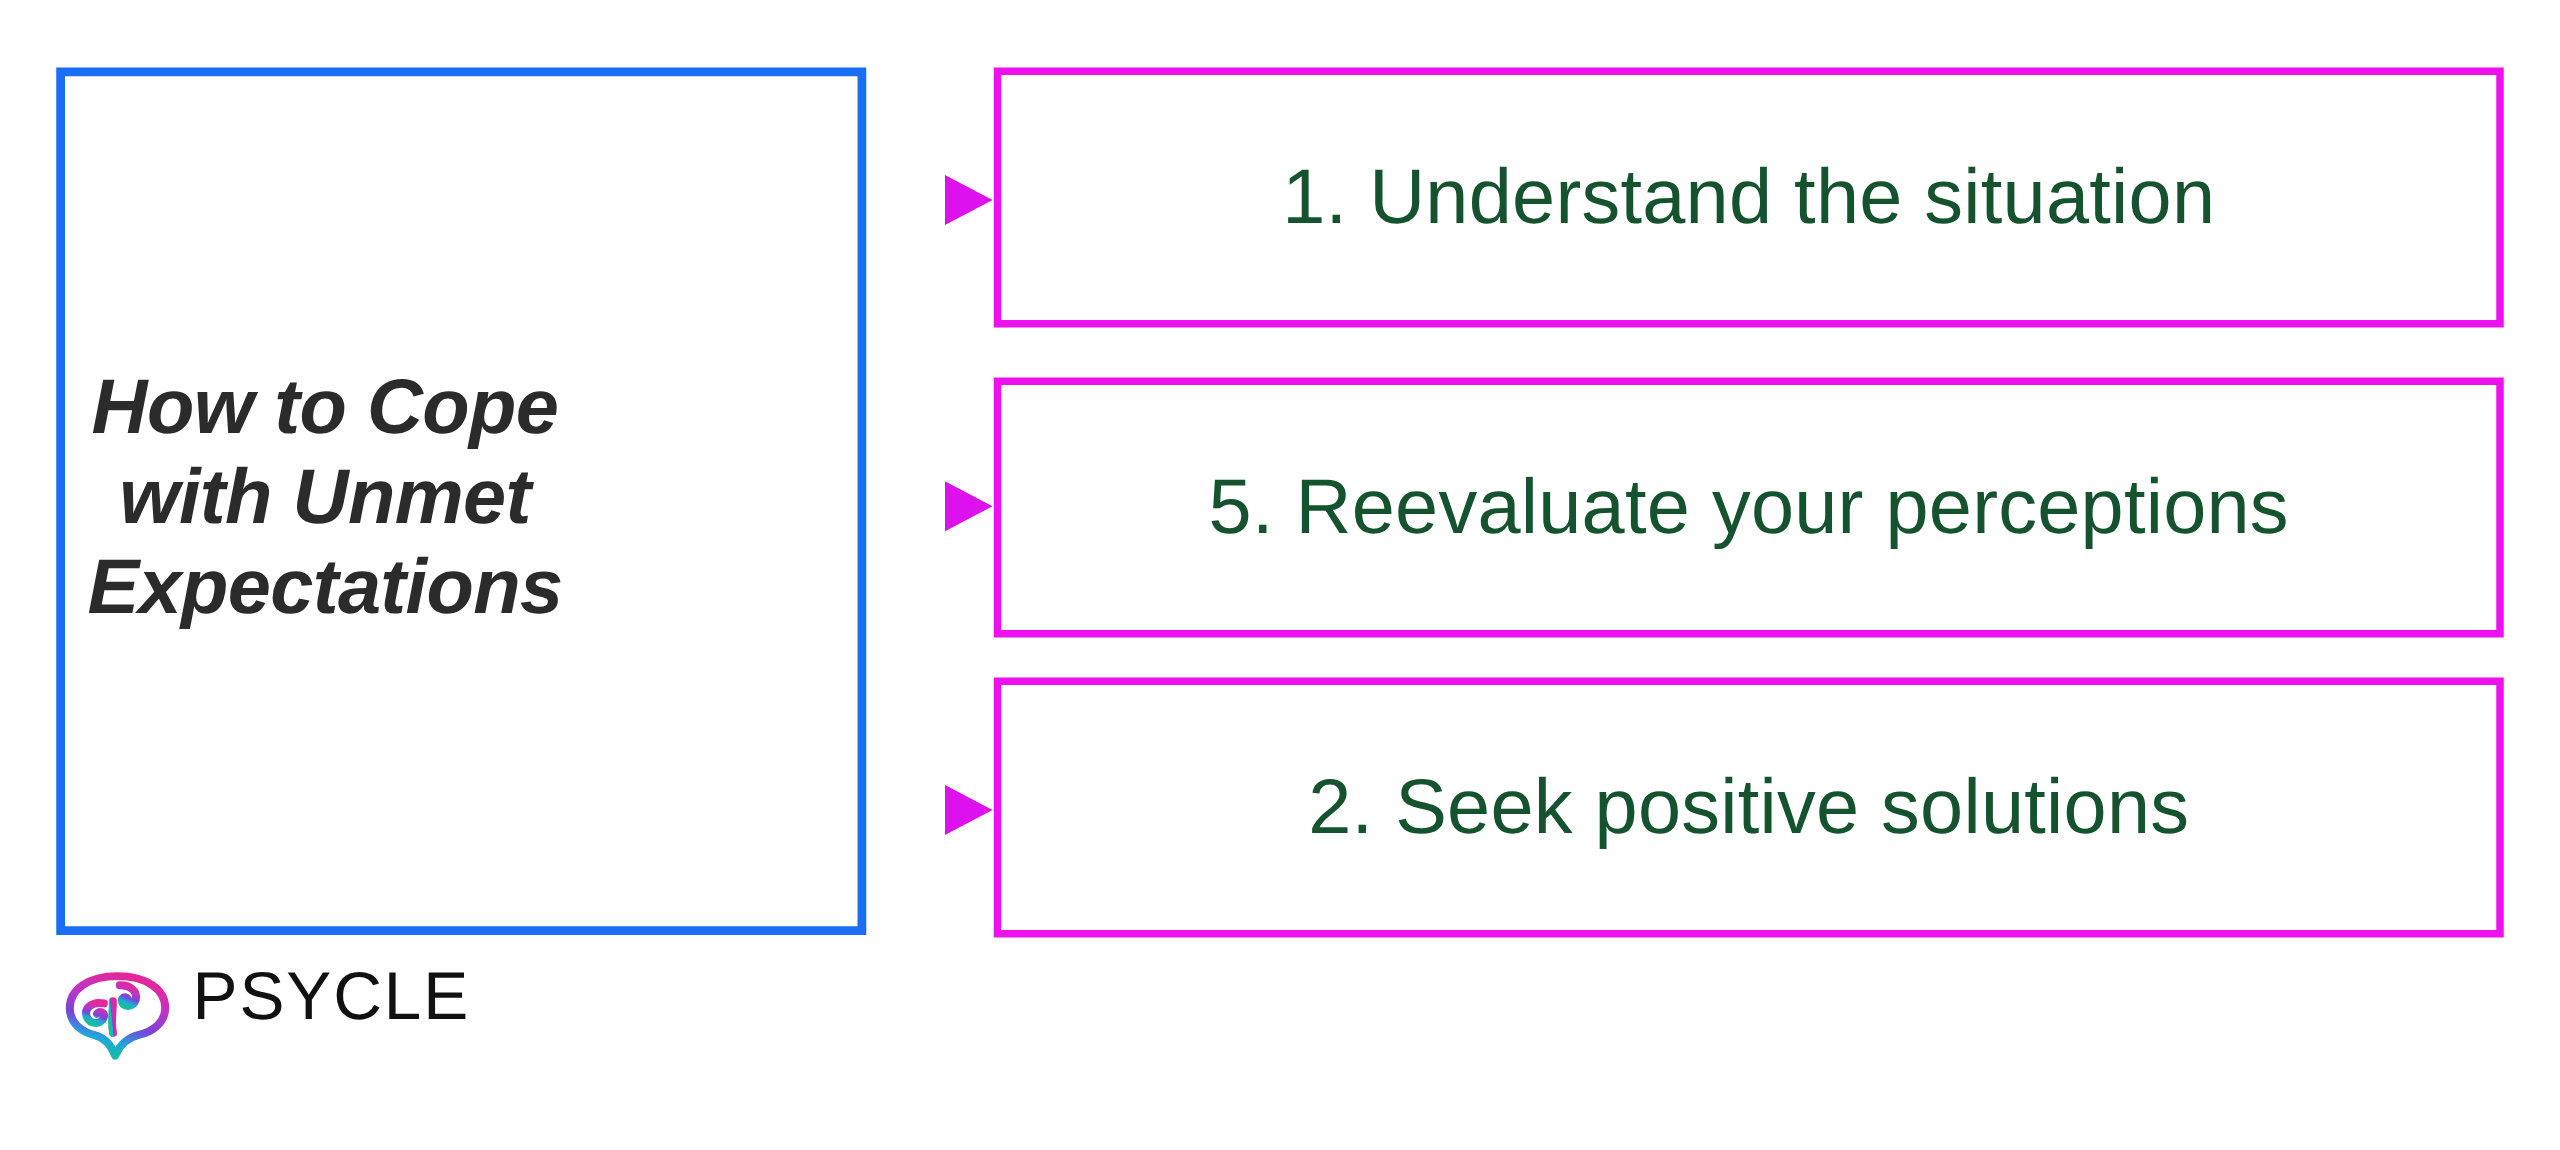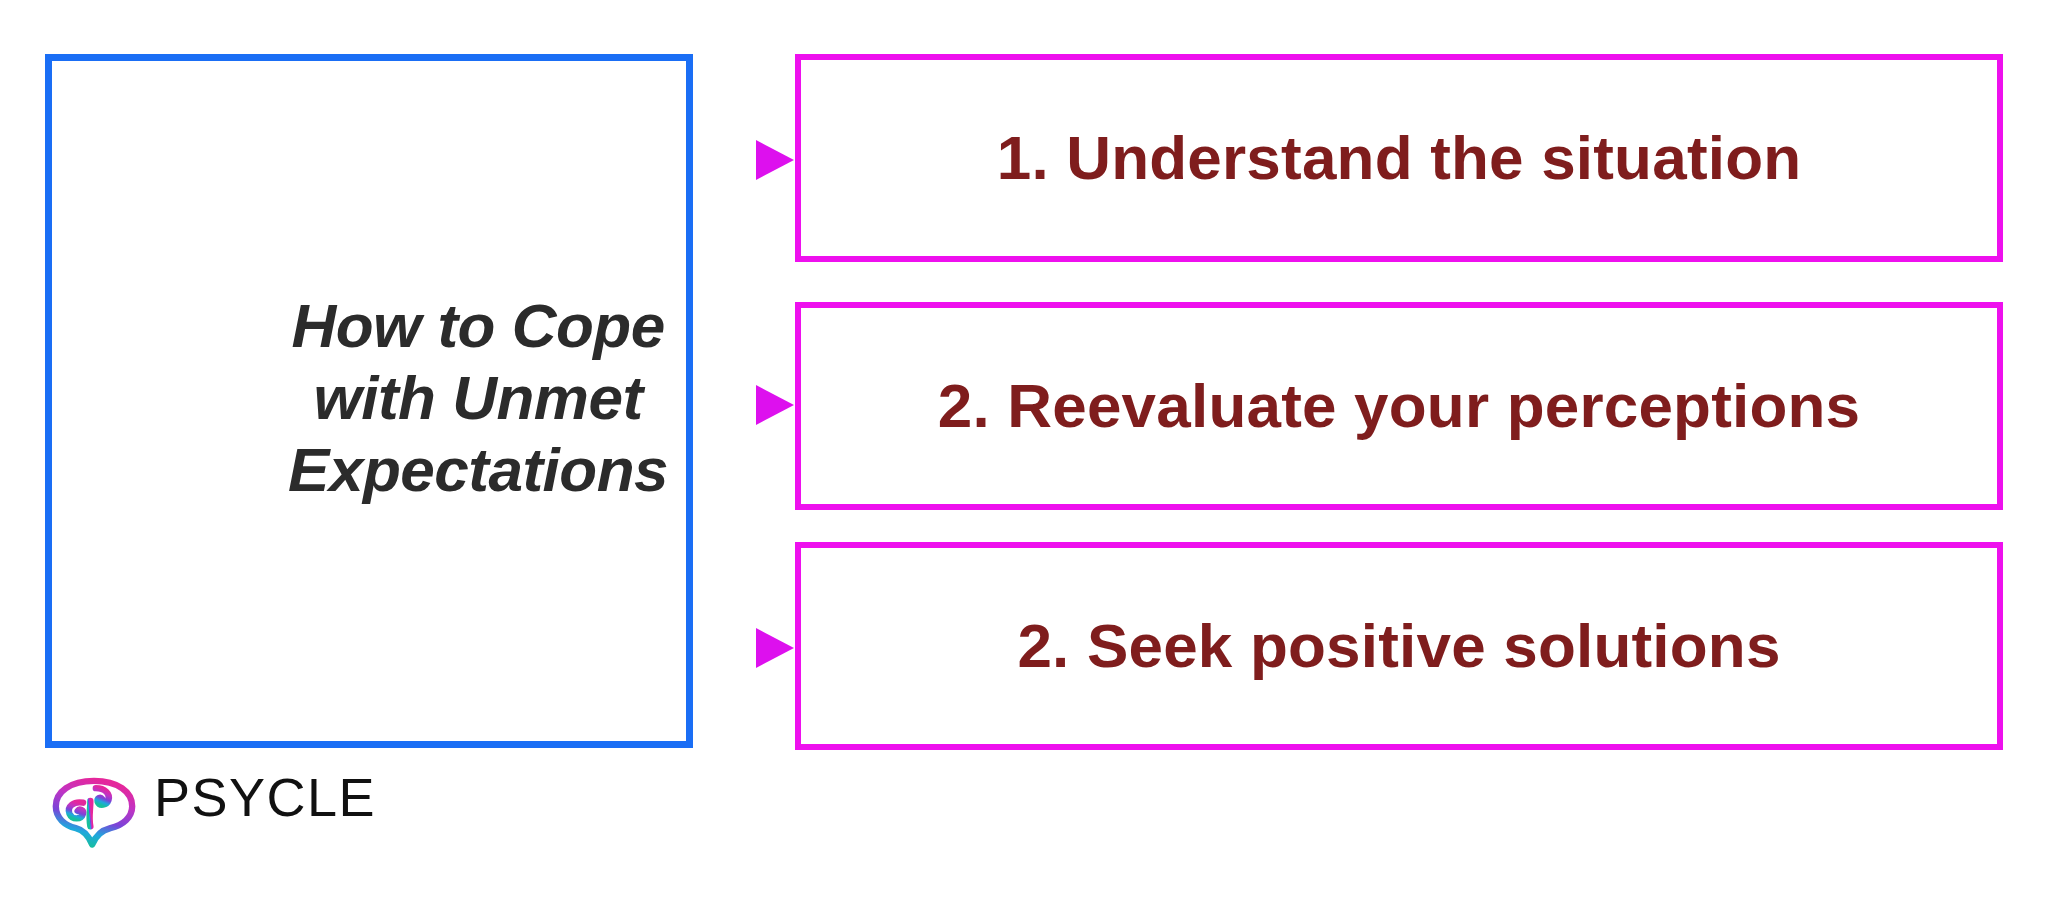--- a/index.html
+++ b/index.html
@@ -26,21 +26,21 @@
     position: absolute;
     left: 45px;
     top: 54px;
     width: 648px;
     height: 694px;
     box-sizing: border-box;
     border: 7px solid #1a6ef5;
     background: transparent;
     display: flex;
     align-items: center;
-    justify-content: flex-end;
+    justify-content: flex-start;
   }
   .title-text {
     font-family: "Liberation Sans", sans-serif;
     font-style: italic;
     font-weight: 700;
     font-size: 62px;
     line-height: 1.16;
     letter-spacing: -0.5px;
     color: #2b2b2b;
     text-align: center;
@@ -60,25 +60,25 @@
     display: flex;
     align-items: center;
     justify-content: center;
   }
   .step-box.b1 { top: 54px; }
   .step-box.b2 { top: 302px; }
   .step-box.b3 { top: 542px; }
 
   .step-text {
     font-family: "Liberation Sans", sans-serif;
-    font-weight: 700;
+    font-weight: 400;
     font-size: 62px;
     line-height: 1.1;
     letter-spacing: 0.2px;
-    color: #7f1d1d;
+    color: #14532d;
     text-align: center;
     white-space: nowrap;
   }
 
   
   #connectors {
     position: absolute;
     left: 0;
     top: 0;
     width: 2048px;
@@ -119,21 +119,21 @@
     <div class="title-text">How to Cope
 with Unmet
 Expectations</div>
   </div>
 
   <div class="step-box b1">
     <div class="step-text">1.  Understand the situation</div>
   </div>
 
   <div class="step-box b2">
-    <div class="step-text">2. Reevaluate your perceptions</div>
+    <div class="step-text">5. Reevaluate your perceptions</div>
   </div>
 
   <div class="step-box b3">
     <div class="step-text">2. Seek positive solutions</div>
   </div>
 
   <svg id="connectors" viewBox="0 0 2048 920">
     <defs>
       <linearGradient id="arrowGrad" x1="0" y1="0" x2="1" y2="0">
         <stop offset="0%" stop-color="#1a6ef5"></stop>

